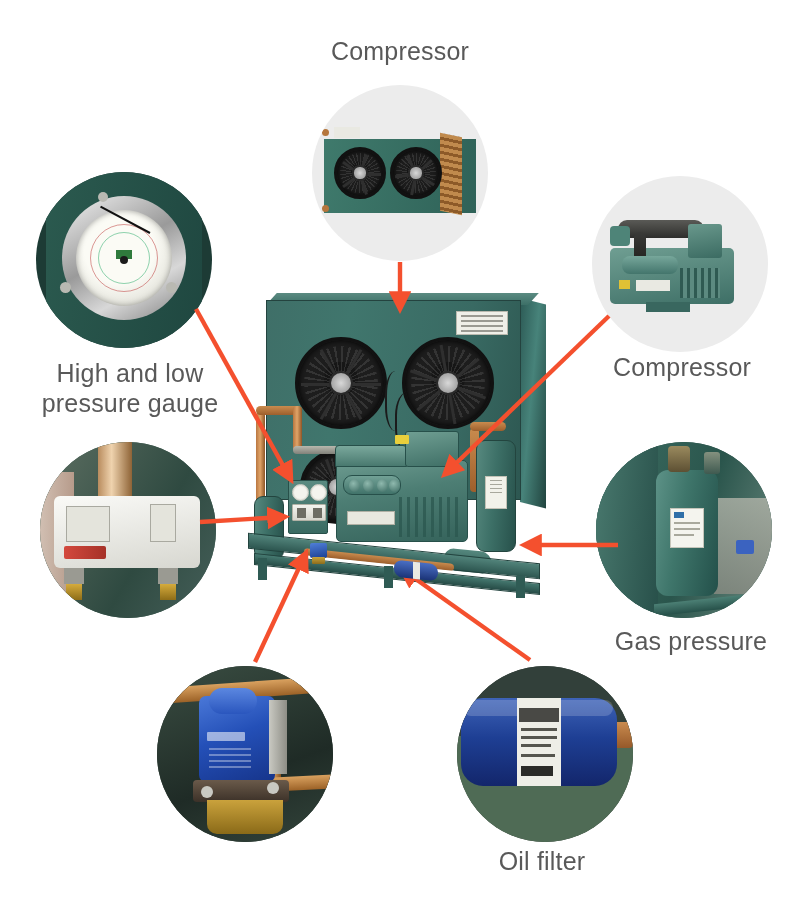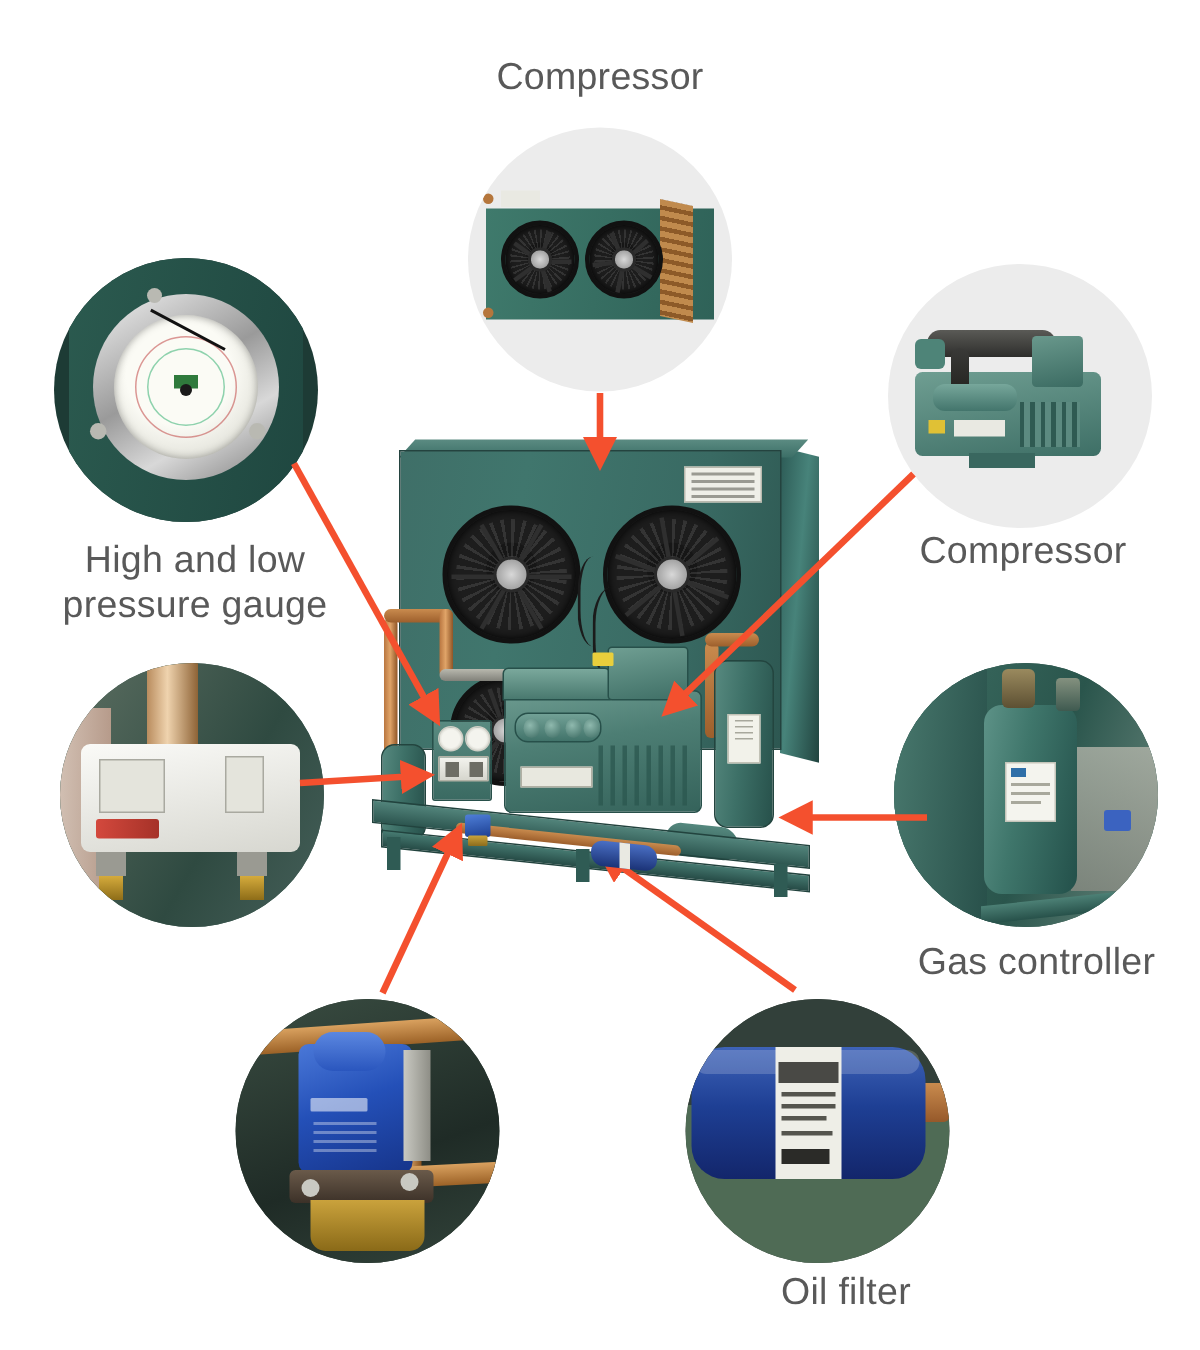--- a/index.html
+++ b/index.html
@@ -405,21 +405,21 @@
                   background:#f4f4ee; border:1px solid #c5c5ba;"></div>
       <div style="position:absolute; left:78px; top:70px; width:10px; height:6px; background:#2f6fa8;"></div>
       <div style="position:absolute; left:78px; top:80px; width:26px; height:2px; background:#a8a89c;"></div>
       <div style="position:absolute; left:78px; top:86px; width:26px; height:2px; background:#a8a89c;"></div>
       <div style="position:absolute; left:78px; top:92px; width:20px; height:2px; background:#a8a89c;"></div>
       <div style="position:absolute; left:140px; top:98px; width:18px; height:14px; background:#3b63c0; border-radius:2px;"></div>
       <div style="position:absolute; left:58px; top:156px; width:118px; height:12px;
                   background:linear-gradient(180deg,#4c8075,#27514a); transform:skewY(-6deg);"></div>
     </div>
   </div>
-  <div class="label" style="left:592px; top:626px; width:198px;">Gas controller</div>
+  <div class="label" style="left:592px; top:626px; width:198px;">Gas pressure</div>
 
   <div class="callout" style="left:157px; top:666px; width:176px; height:176px; background:#2c3a33;">
     <div class="inner">
       <div style="position:absolute; inset:0; background:linear-gradient(160deg,#3a4d42,#1f2b26 60%,#33443b);"></div>
       <div style="position:absolute; left:0; top:16px; width:176px; height:16px;
                   background:linear-gradient(180deg,#d9a15f,#9c6227); transform:rotate(-4deg);"></div>
       <div style="position:absolute; left:108px; top:40px; width:16px; height:86px;
                   background:linear-gradient(90deg,#9c6227,#e0a86a 45%,#84501f); border-radius:6px;"></div>
       <div style="position:absolute; left:40px; top:112px; width:136px; height:14px;
                   background:linear-gradient(180deg,#d9a15f,#9c6227); transform:rotate(-3deg);"></div>
@@ -454,21 +454,21 @@
       <div style="position:absolute; left:60px; top:32px; width:44px; height:88px; background:#eeeee7;"></div>
       <div style="position:absolute; left:62px; top:42px; width:40px; height:14px;
                   background:#2b2b28; opacity:.85;"></div>
       <div style="position:absolute; left:64px; top:62px; width:36px; height:3px; background:#55554e;"></div>
       <div style="position:absolute; left:64px; top:70px; width:36px; height:3px; background:#55554e;"></div>
       <div style="position:absolute; left:64px; top:78px; width:30px; height:3px; background:#55554e;"></div>
       <div style="position:absolute; left:64px; top:88px; width:34px; height:3px; background:#55554e;"></div>
       <div style="position:absolute; left:64px; top:100px; width:32px; height:10px; background:#2b2b28;"></div>
     </div>
   </div>
-  <div class="label" style="left:466px; top:846px; width:196px;">Oil filter</div>
+  <div class="label" style="left:444px; top:846px; width:196px;">Oil filter</div>
 
   <svg id="arrows">
     <defs>
       <marker id="ah" markerWidth="5.2" markerHeight="5.2" refX="3.6" refY="2.6" orient="auto">
         <path d="M0,0 L5.2,2.6 L0,5.2 Z" fill="#f4502e"></path>
       </marker>
     </defs>
 
     <line x1="400" y1="262" x2="400" y2="307" stroke="#f4502e" stroke-width="4.4" marker-end="url(#ah)"></line>
 

